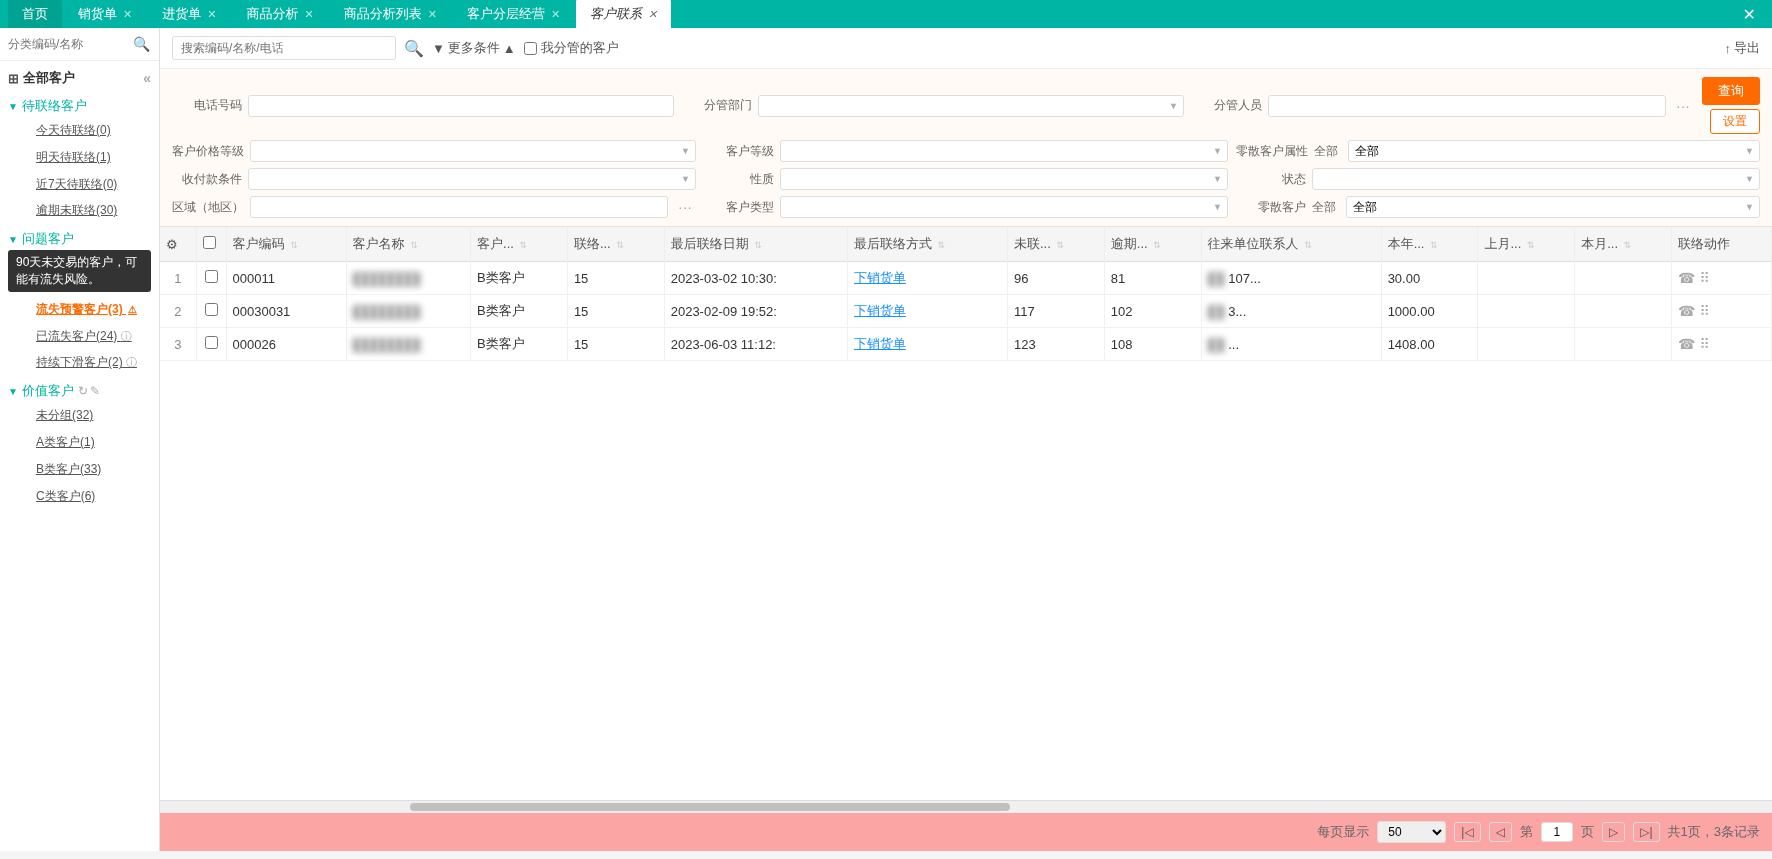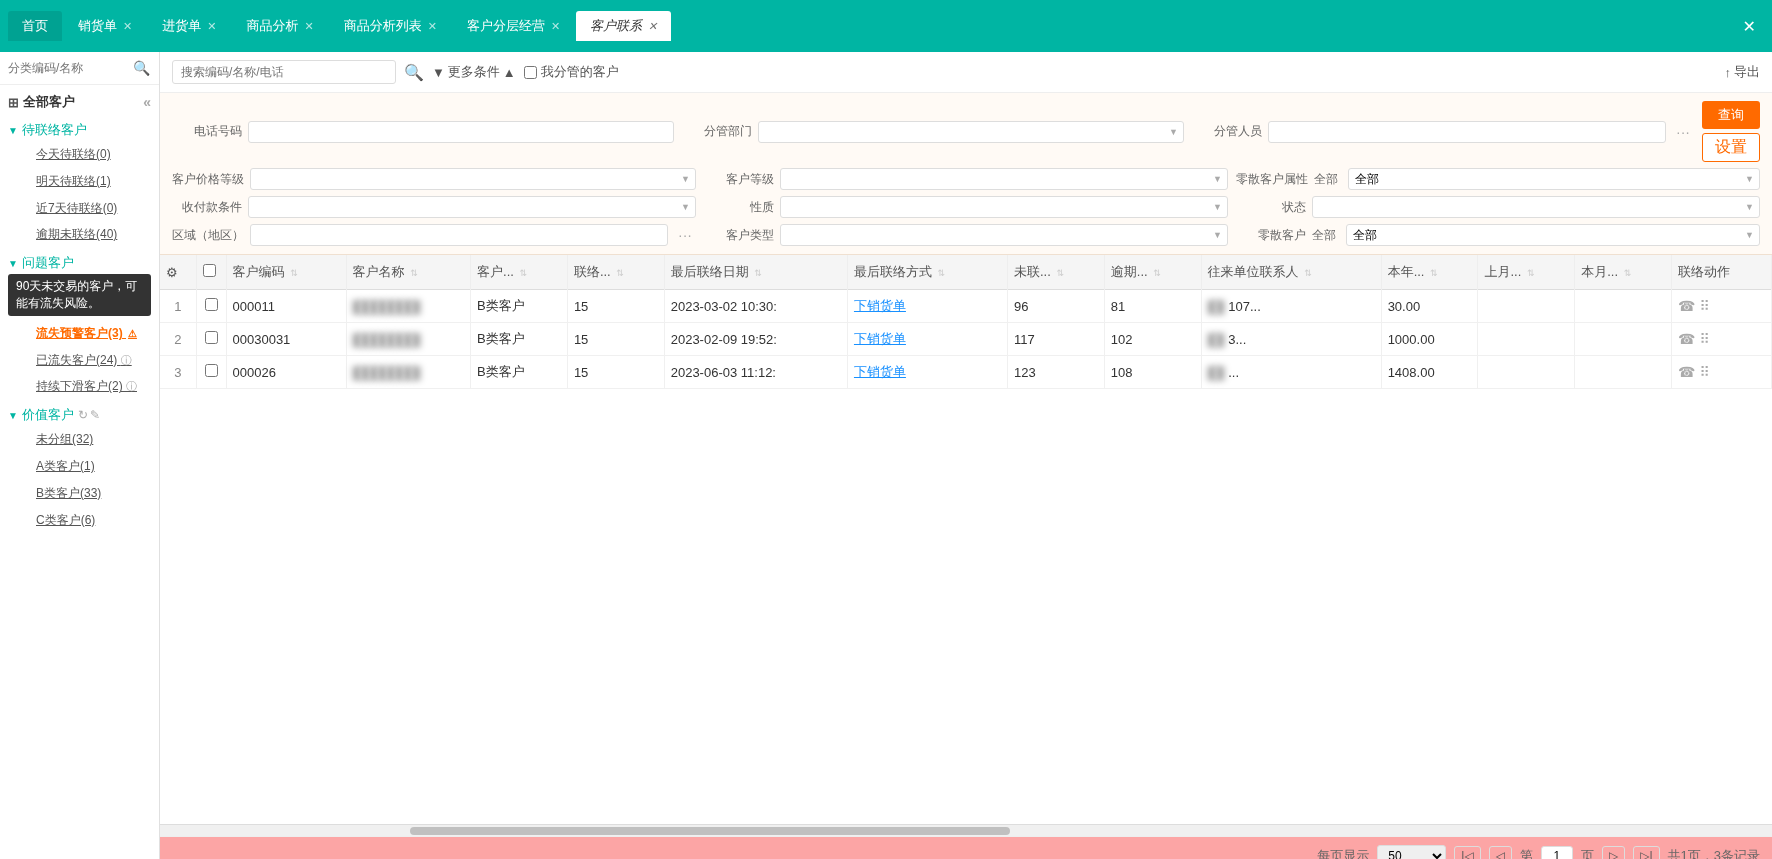--- a/index.html
+++ b/index.html
@@ -1,21 +1,21 @@
 <!DOCTYPE html>
 <html><head>
   <meta charset="utf-8">
   <style>
     * { box-sizing: border-box; margin: 0; padding: 0; font-family: 'Microsoft YaHei', Arial, sans-serif; font-size: 13px; }
     body { background: #f5f5f5; overflow: hidden; }
 
     
     .top-nav {
       background: #00b5a3;
-      height: 52px;
+      height: 28px;
       display: flex;
       align-items: center;
       padding: 0 8px;
       gap: 2px;
     }
     .nav-item {
       color: #fff;
       padding: 6px 14px;
       cursor: pointer;
       border-radius: 3px 3px 0 0;
@@ -253,21 +253,21 @@
       font-size: 13px;
       cursor: pointer;
       white-space: nowrap;
     }
     .settings-btn {
       background: #fff;
       color: #ff6a00;
       border: 1px solid #ff6a00;
       border-radius: 3px;
       padding: 3px 12px;
-      font-size: 16px;
+      font-size: 12px;
       cursor: pointer;
     }
     .btn-group-right {
       display: flex;
       flex-direction: column;
       gap: 4px;
       align-items: flex-end;
     }
     .filter-inline-label {
       font-size: 12px;
@@ -419,21 +419,21 @@
       <span class="collapse-btn">«</span>
     </div>
 
     <div class="sidebar-section-title">
       <span class="arrow">▼</span>
       <span>待联络客户</span>
     </div>
     <div class="sidebar-item">今天待联络(0)</div>
     <div class="sidebar-item">明天待联络(1)</div>
     <div class="sidebar-item">近7天待联络(0)</div>
-    <div class="sidebar-item">逾期未联络(40)</div>
+    <div class="sidebar-item">逾期未联络(30)</div>
 
     <div class="sidebar-section-title">
       <span class="arrow">▼</span>
       <span>问题客户</span>
     </div>
     <div class="tooltip-bubble">90天未交易的客户，可能有流失风险。</div>
     <div class="sidebar-item active">
       流失预警客户(3) <span class="warning-icon">⚠</span>
     </div>
     <div class="sidebar-item">已流失客户(24) <span style="color:#aaa;font-size:11px;">ⓘ</span></div>

